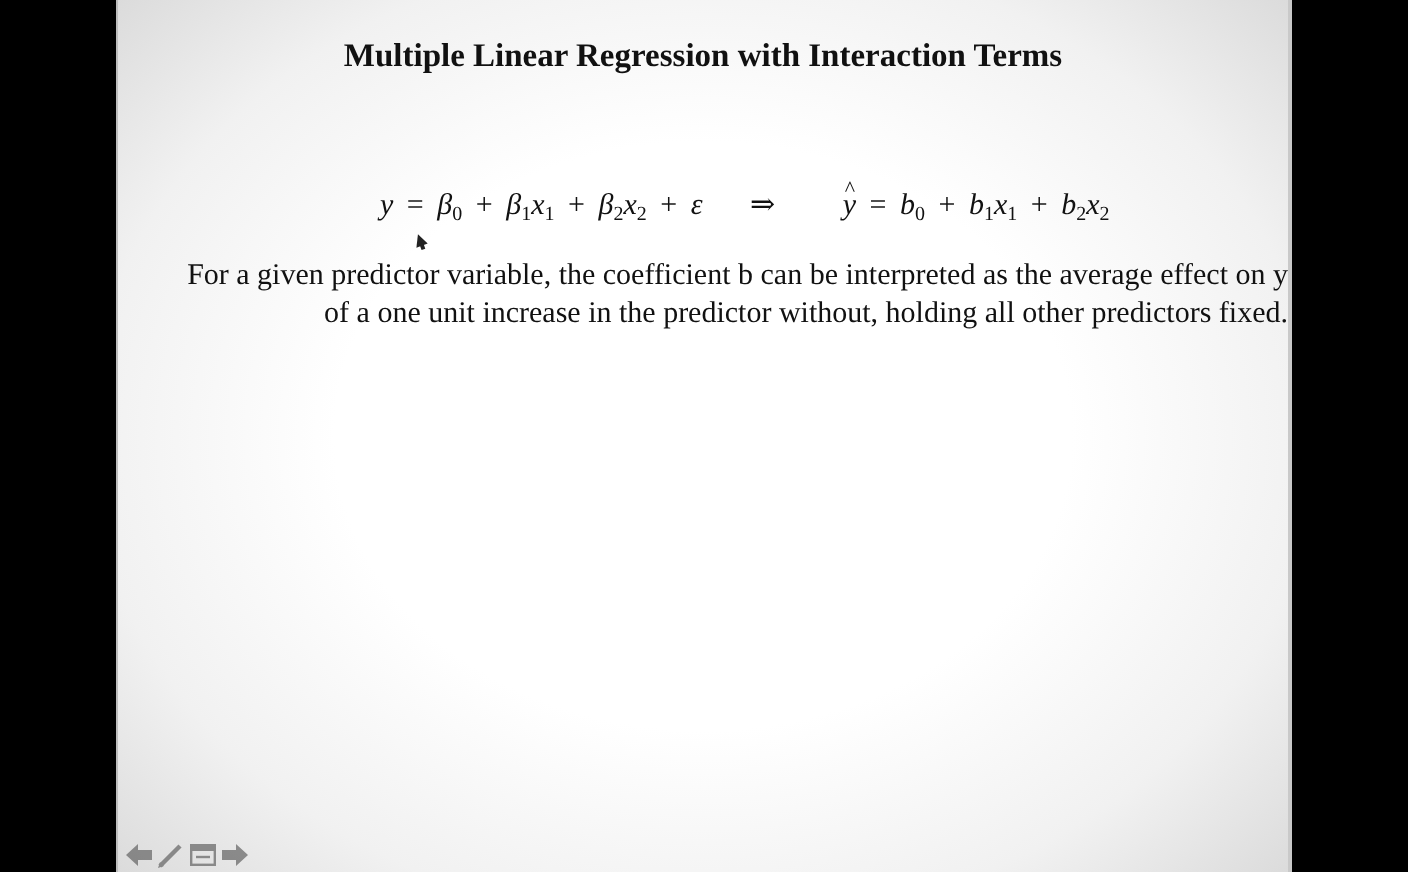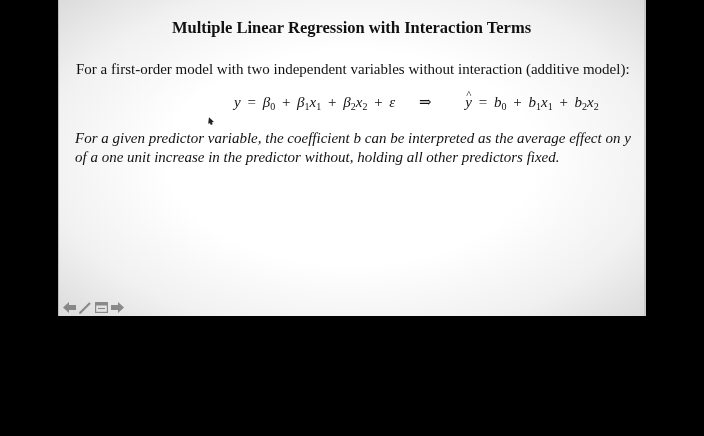--- a/index.html
+++ b/index.html
@@ -14,21 +14,21 @@
       position: relative;
       width: 704px;
       height: 436px;
       background: #000;
     }
     .slide {
       position: absolute;
       left: 58px;
       top: 0;
       width: 588px;
-      height: 316px;
+      height: 436px;
       background: radial-gradient(ellipse 70% 75% at 50% 50%, #ffffff 0%, #ffffff 45%, #f1f1f1 75%, #d9d9d9 100%);
       border-left: 1px solid #bdbdbd;
       border-right: 2px solid #c9c9c9;
       box-sizing: border-box;
       font-family: "Liberation Serif", "DejaVu Serif", serif;
       color: #111;
     }
     .title {
       position: absolute;
       top: 18px;
@@ -46,21 +46,20 @@
       font-size: 15px;
       white-space: nowrap;
     }
     .equation-row {
       position: absolute;
       top: 93px;
       left: 131px;
       font-size: 15px;
       white-space: nowrap;
       font-style: italic;
-      margin-left: 44px;
     }
     .equation-row .op { font-style: normal; padding: 0 3px; }
     .equation-row sub { font-size: 10px; font-style: normal; vertical-align: -3px; line-height: 0; }
     .eq-full { display: inline-block; }
     .implies {
       display: inline-block;
       font-style: normal;
       margin-left: 20px;
       margin-right: 30px;
       font-size: 15px;
@@ -71,24 +70,23 @@
       content: "^";
       position: absolute;
       top: -6px;
       left: 1px;
       font-size: 11px;
       font-style: normal;
     }
     .interpretation {
       position: absolute;
       top: 129px;
-      left: 16px;
+      left: 0;
       width: 100%;
-      text-align: left;
-      font-style: italic;
+      text-align: right;
       font-size: 15px;
       line-height: 19px;
     }
     .cursor {
       position: absolute;
       left: 148px;
       top: 117px;
       width: 0;
       height: 0;
       border-left: 3px solid transparent;
@@ -125,21 +123,20 @@
     .tb-btn svg { display: block; }
   </style>
 </head>
 <body>
 
 <div class="viewer">
   <div class="slide">
 
     <div class="title">Multiple Linear Regression with Interaction Terms</div>
 
-    <div class="intro">For a first-order model with two independent variables without interaction (additive model):</div>
 
     <div class="equation-row">
       <span class="eq-full">
         <span>y</span>
         <span class="op">=</span>
         <span>β</span><sub>0</sub>
         <span class="op">+</span>
         <span>β</span><sub>1</sub><span>x</span><sub>1</sub>
         <span class="op">+</span>
         <span>β</span><sub>2</sub><span>x</span><sub>2</sub>

